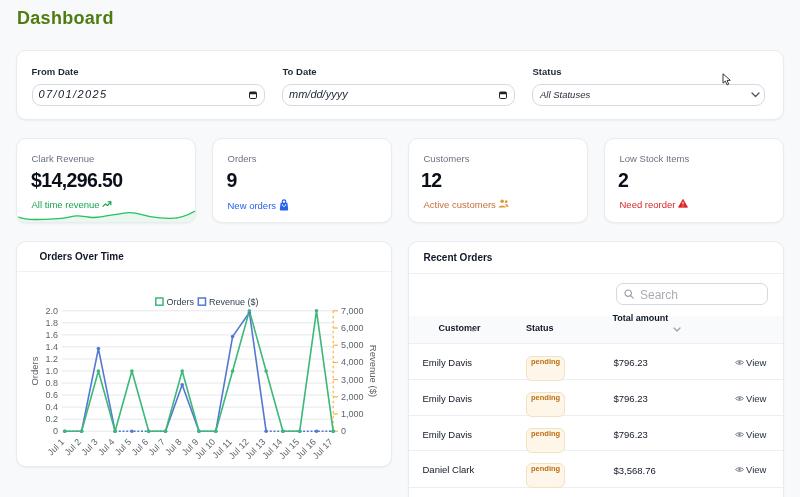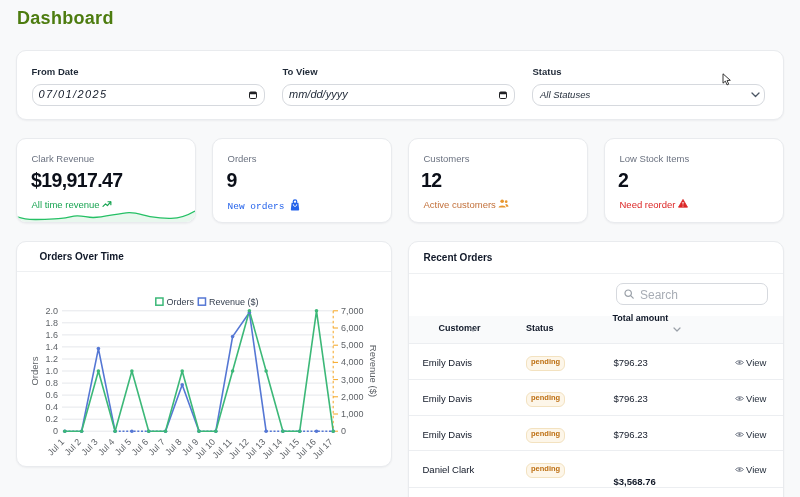--- a/index.html
+++ b/index.html
@@ -10,36 +10,36 @@
 h1.title { position:absolute; left:17px; top:8px; font-size:18px; font-weight:700; color:#4d7c0f; letter-spacing:0.3px; }
 .flabel { position:absolute; font-size:9.5px; font-weight:700; color:#1f2937; }
 .finput { position:absolute; height:22px; background:#fff; border:1px solid #d6d9de; border-radius:9px; }
 .ftext { position:absolute; font-size:11px; color:#111827;font-style:italic; }
 .slabel { position:absolute; font-size:9.5px; color:#6b7280; }
 .sval { position:absolute; font-size:19.5px; font-weight:700; color:#0b0f19; letter-spacing:-0.6px; }
 .sline { position:absolute; font-size:9.5px; }
 .cardtitle { position:absolute; font-size:10px; font-weight:700; color:#101828; }
 .rowtxt { position:absolute; font-size:9.5px; color:#111827; }
 .hdrtxt { position:absolute; font-size:9px; font-weight:700; color:#101828; }
-.badge { position:absolute; height:15px; padding:0 4px; background:#fdf6e9; border:1px solid #f3e2c0; border-radius:6px; font-size:7.5px; font-weight:700; line-height:10px; color:#bd6f12; }
+.badge { position:absolute; height:25px; padding:0 4px; background:#fdf6e9; border:1px solid #f3e2c0; border-radius:6px; font-size:7.5px; font-weight:700; line-height:10px; color:#bd6f12; }
 </style>
 </head>
 <body>
 <h1 class="title">Dashboard</h1>
 
 <div class="card" style="left:16px; top:50px; width:768px; height:70px;"></div>
 <div class="flabel" style="left:31.5px; top:65.5px;">From Date</div>
 <div class="finput" style="left:32px; top:84px; width:233px;"></div>
 <div class="ftext" style="left:38.5px; top:88px; letter-spacing:1.4px;">07/01/2025</div>
 <svg class="abs" style="left:249px; top:91px;" width="8" height="8" viewBox="0 0 8 8">
     <rect x="0.5" y="1" width="7" height="6.5" rx="1.2" fill="none" stroke="#202124" stroke-width="1"></rect>
     <rect x="0.5" y="1" width="7" height="2.2" rx="1" fill="#202124"></rect>
   </svg>
 
-<div class="flabel" style="left:282.5px; top:65.5px;">To View</div>
+<div class="flabel" style="left:282.5px; top:65.5px;">To Date</div>
 <div class="finput" style="left:282px; top:84px; width:233px;"></div>
 <div class="ftext" style="left:289px; top:88px; color:#1f2937;">mm/dd/yyyy</div>
 <svg class="abs" style="left:499px; top:91px;" width="8" height="8" viewBox="0 0 8 8">
     <rect x="0.5" y="1" width="7" height="6.5" rx="1.2" fill="none" stroke="#202124" stroke-width="1"></rect>
     <rect x="0.5" y="1" width="7" height="2.2" rx="1" fill="#202124"></rect>
   </svg>
 
 <div class="flabel" style="left:532.5px; top:65.5px;">Status</div>
 <div class="finput" style="left:532px; top:84px; width:233px;"></div>
 <div class="ftext" style="left:540px; top:89px; font-size:9.5px; color:#1f2937;">All Statuses</div>
@@ -47,32 +47,32 @@
     <path d="M1 1 L4.5 4.5 L8 1" fill="none" stroke="#4b5563" stroke-width="1.3" stroke-linecap="round" stroke-linejoin="round"></path>
   </svg>
 
 <div class="card" style="left:16px; top:138px; width:180px; height:85px; overflow:hidden;">
   <svg style="position:absolute; left:0; bottom:0;" width="178" height="16" viewBox="0 0 178 16">
     <path d="M0 10.8 C4 12.2 10 13.4 18 13.5 C30 13.6 36 12.8 44 12.4 C52 12 54 10.1 60 9.8 C66 9.6 70 11.4 76 11.5 C86 11.7 102 7.0 112 6.6 C120 6.4 126 9.4 133 10.6 C140 11.8 146 12.6 154 12.4 C162 12.2 172 8.6 178 5 L178 16 L0 16 Z" fill="#e9f7ee"></path>
     <path d="M0 10.8 C4 12.2 10 13.4 18 13.5 C30 13.6 36 12.8 44 12.4 C52 12 54 10.1 60 9.8 C66 9.6 70 11.4 76 11.5 C86 11.7 102 7.0 112 6.6 C120 6.4 126 9.4 133 10.6 C140 11.8 146 12.6 154 12.4 C162 12.2 172 8.6 178 5" fill="none" stroke="#25c065" stroke-width="1.3"></path>
   </svg>
 </div>
 <div class="slabel" style="left:31.5px; top:152.5px;">Clark Revenue</div>
-<div class="sval" style="left:31px; top:168.5px;">$19,917.47</div>
+<div class="sval" style="left:31px; top:168.5px;">$14,296.50</div>
 <div class="sline" style="left:31.5px; top:198.5px; color:#18a452;">All time revenue
   <svg width="10" height="8" viewBox="0 0 12 10" style="vertical-align:-0.5px;">
       <path d="M1 8 L4.2 4.8 L6.5 7 L10.5 2.5" fill="none" stroke="#18a452" stroke-width="1.5" stroke-linecap="round" stroke-linejoin="round"></path>
       <path d="M7.2 2.2 L10.8 2.2 L10.8 5.8" fill="none" stroke="#18a452" stroke-width="1.5" stroke-linecap="round" stroke-linejoin="round"></path>
     </svg>
 </div>
 
 <div class="card" style="left:212px; top:138px; width:180px; height:85px;"></div>
 <div class="slabel" style="left:227.5px; top:152.5px;">Orders</div>
 <div class="sval" style="left:226.5px; top:168.5px;">9</div>
-<div class="sline" style="left:227.5px; top:198.5px; color:#2563eb;font-family:Liberation Mono, monospace;">New orders
+<div class="sline" style="left:227.5px; top:198.5px; color:#2563eb;">New orders
   <svg width="10" height="12" viewBox="0 0 20 24" style="vertical-align:-2px;">
       <circle cx="10" cy="5.5" r="3.6" fill="none" stroke="#2563eb" stroke-width="2.4"></circle>
       <path d="M3.2 7.5 L16.8 7.5 L18.3 20.5 C18.5 22 17.5 23.2 16 23.2 L4 23.2 C2.5 23.2 1.5 22 1.7 20.5 Z" fill="#2563eb"></path>
       <path d="M6.6 11.5 C6.6 16 13.4 16 13.4 11.5" fill="none" stroke="#fff" stroke-width="2" stroke-linecap="round"></path>
     </svg>
 </div>
 
 <div class="card" style="left:408px; top:138px; width:180px; height:85px;"></div>
 <div class="slabel" style="left:423.5px; top:152.5px;">Customers</div>
 <div class="sval" style="left:421px; top:168.5px;">12</div>
@@ -272,21 +272,21 @@
 <div class="badge" style="left:526px; top:428px;">pending</div>
 <div class="rowtxt" style="left:613.5px; top:428.5px;">$796.23</div>
 <svg class="abs" style="left:735px; top:430.5px;" width="9" height="7" viewBox="0 0 9 7">
     <path d="M0.6 3.5 C2.1 1.2 6.9 1.2 8.4 3.5 C6.9 5.8 2.1 5.8 0.6 3.5 Z" fill="none" stroke="#6b7280" stroke-width="1"></path>
     <circle cx="4.5" cy="3.5" r="1.15" fill="#6b7280"></circle>
   </svg>
 <div class="rowtxt" style="left:746px; top:428.5px; color:#1f2937;">View</div>
 
 <div class="rowtxt" style="left:422.5px; top:463.5px;">Daniel Clark</div>
 <div class="badge" style="left:526px; top:463px;">pending</div>
-<div class="rowtxt" style="left:613.5px; top:476px;font-weight:bold;">$3,568.76</div>
+<div class="rowtxt" style="left:613.5px; top:465px;">$3,568.76</div>
 <svg class="abs" style="left:735px; top:465.5px;" width="9" height="7" viewBox="0 0 9 7">
     <path d="M0.6 3.5 C2.1 1.2 6.9 1.2 8.4 3.5 C6.9 5.8 2.1 5.8 0.6 3.5 Z" fill="none" stroke="#6b7280" stroke-width="1"></path>
     <circle cx="4.5" cy="3.5" r="1.15" fill="#6b7280"></circle>
   </svg>
 <div class="rowtxt" style="left:746px; top:463.5px; color:#1f2937;">View</div>
 
 <svg class="abs" style="left:721.5px; top:73px;" width="11" height="13" viewBox="0 0 11 13">
   <path d="M1 0.8 L1 10.2 L3.4 8.1 L5 11.9 L6.7 11.2 L5.1 7.5 L8.3 7.3 Z" fill="#fff" stroke="#222" stroke-width="0.9"></path>
 </svg>
 

